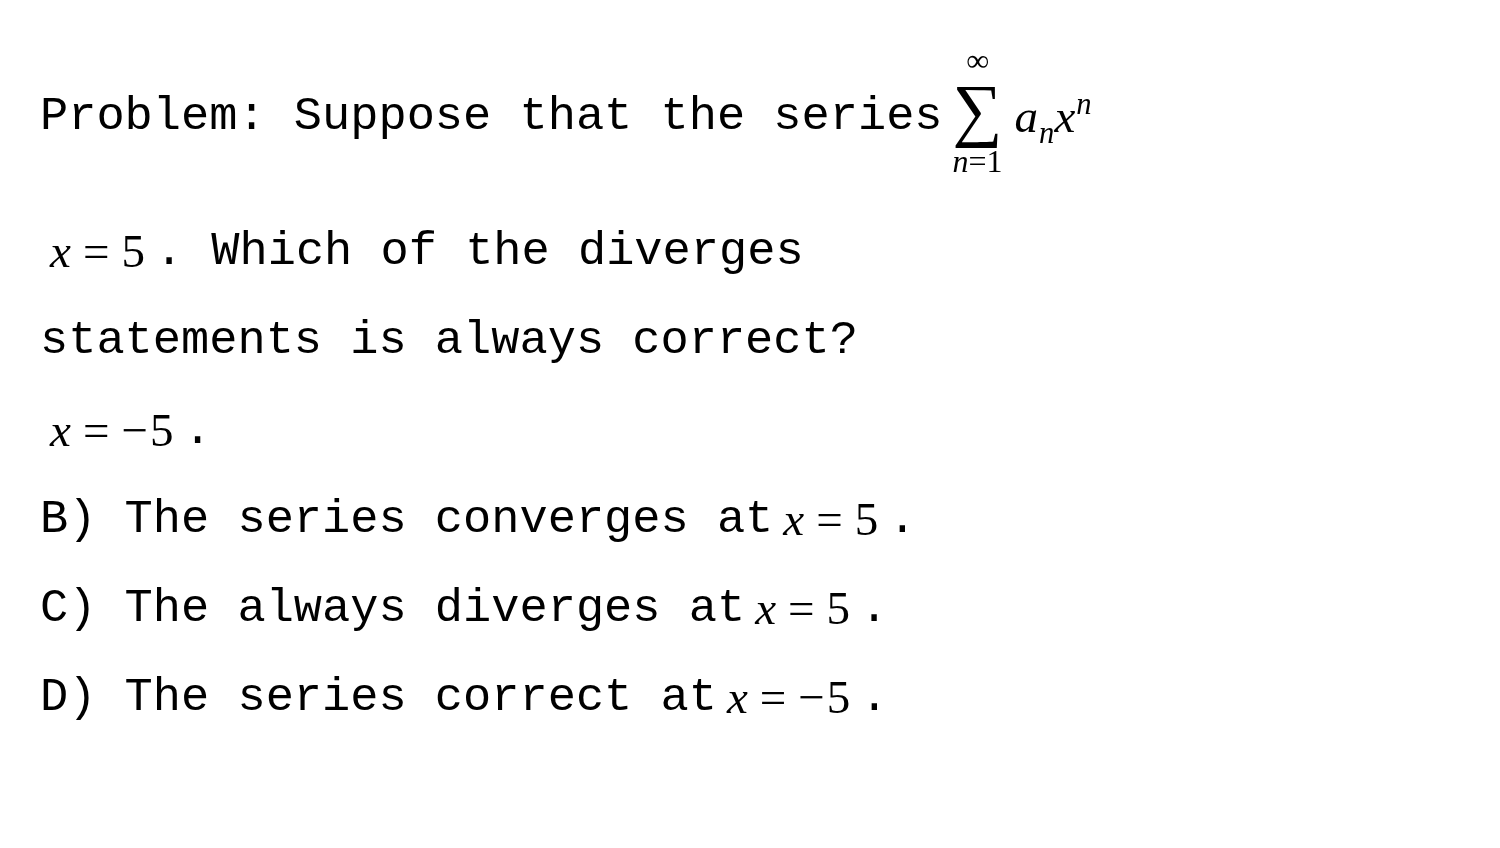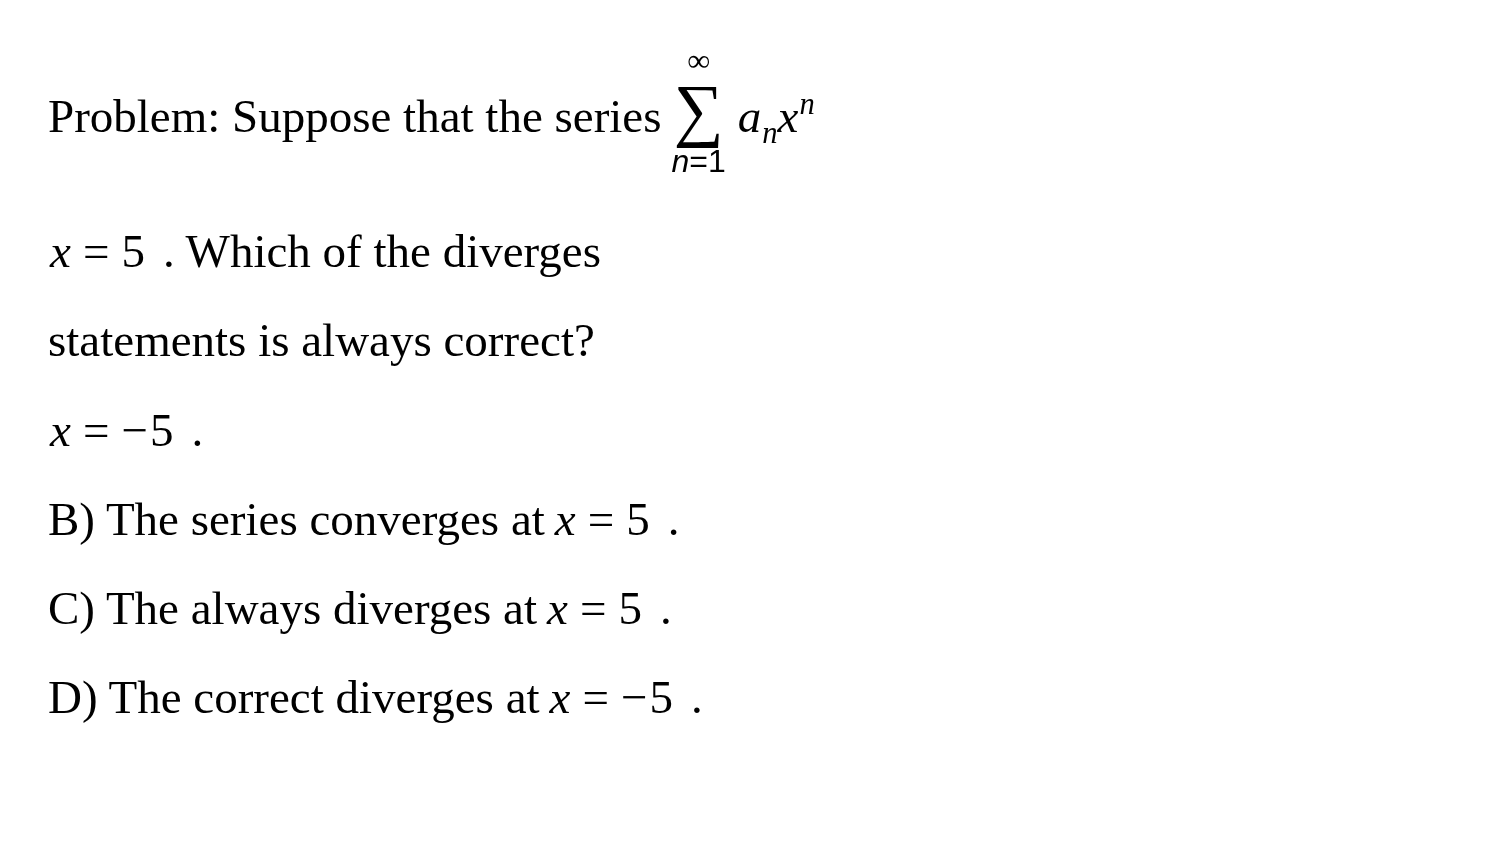--- a/index.html
+++ b/index.html
@@ -21,22 +21,21 @@
     font-size: 47px;
     line-height: 1.9;
     display: flex;
     align-items: center;
     flex-wrap: wrap;
   }
   .first-line {
     margin-bottom: 24px;
   }
   .sans {
-    font-family: Liberation Serif, serif;
-    margin-left: 8px;
+    font-family: Liberation Mono, monospace;
   }
   .math-italic {
     font-family: "Times New Roman", Times, serif;
     font-style: italic;
   }
   .sum-block {
     display: inline-flex;
     flex-direction: column;
     align-items: center;
     vertical-align: middle;
@@ -49,21 +48,21 @@
     font-family: "Times New Roman", Times, serif;
     font-size: 32px;
     margin-bottom: 2px;
   }
   .sum-sigma {
     font-family: "Times New Roman", Times, serif;
     font-size: 70px;
     line-height: 0.9;
   }
   .sum-bottom {
-    font-family: Liberation Sans, sans-serif;
+    font-family: Liberation Serif, serif;
     font-size: 32px;
     font-style: italic;
     margin-top: 4px;
   }
   .sum-bottom .eq {
     font-style: normal;
   }
   .term {
     display: inline-flex;
     align-items: baseline;
@@ -169,21 +168,21 @@
     <span class="sans">C) The always diverges at</span>
     <span class="eqinline">
       <span class="var">x</span>
       <span class="op">=</span>
       <span class="num">5</span>
     </span>
     <span class="sans">.</span>
   </div>
 
   <div class="line">
-    <span class="sans">D) The correct diverges at</span>
+    <span class="sans">D) The series correct at</span>
     <span class="eqinline">
       <span class="var">x</span>
       <span class="op">=</span>
       <span class="neg">−</span>
       <span class="num">5</span>
     </span>
     <span class="sans">.</span>
   </div>
 
 </div>

